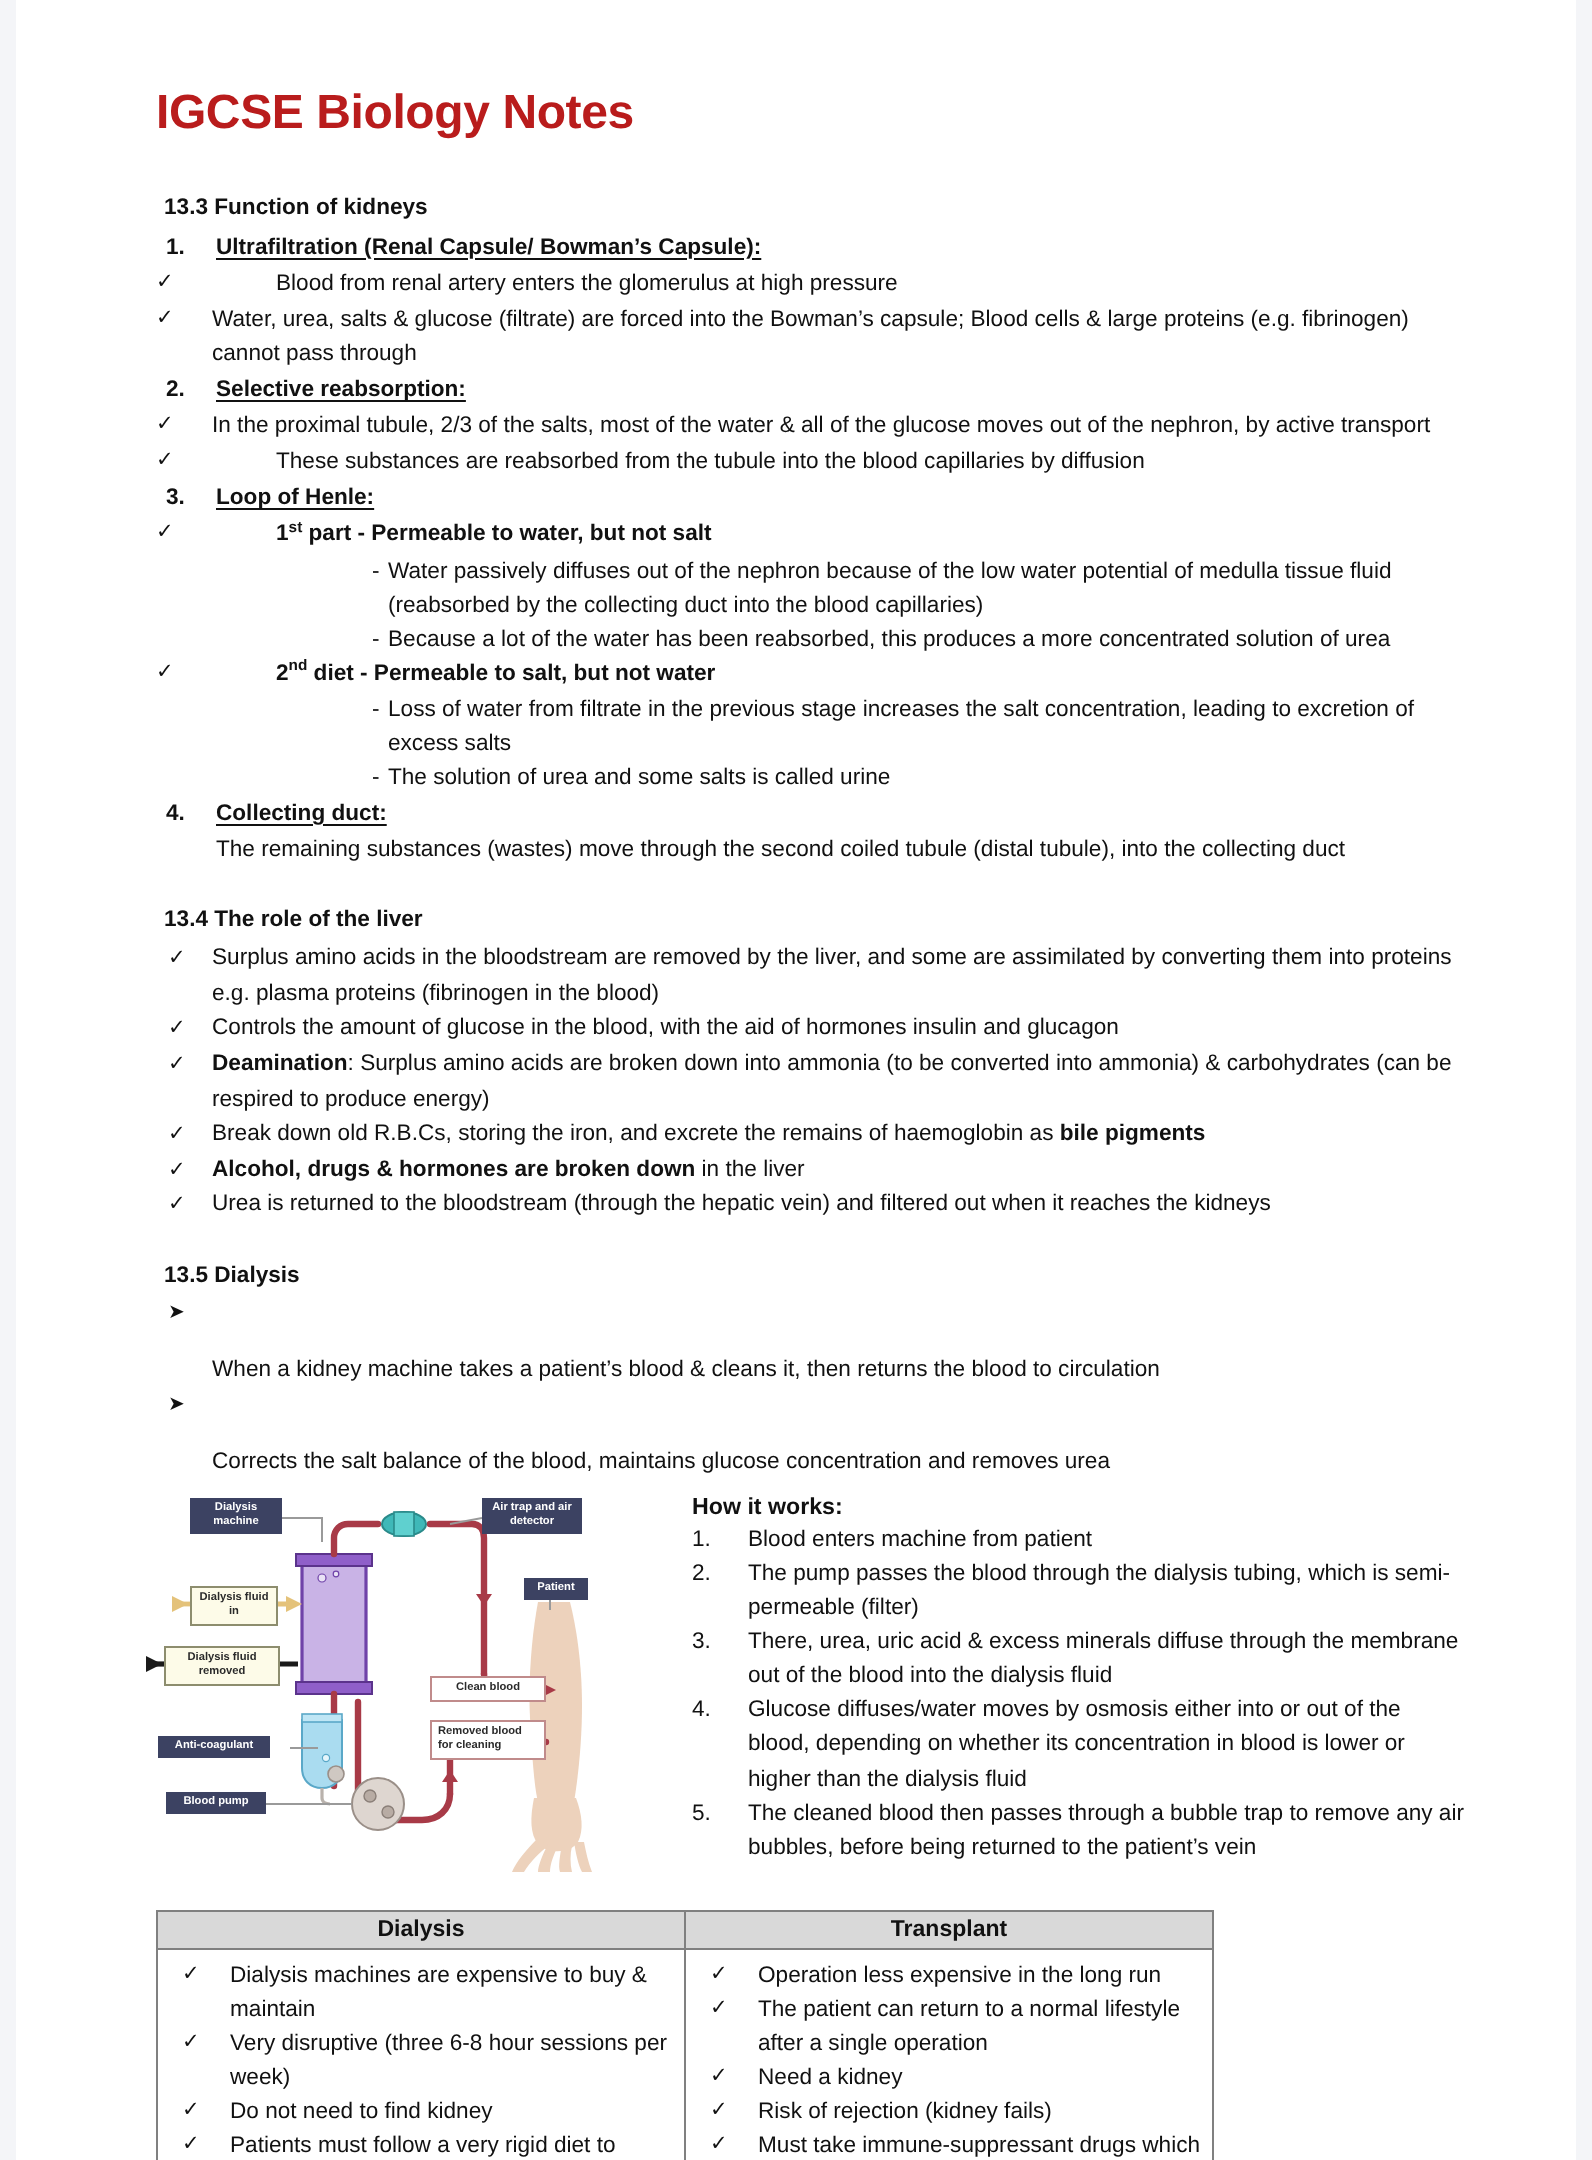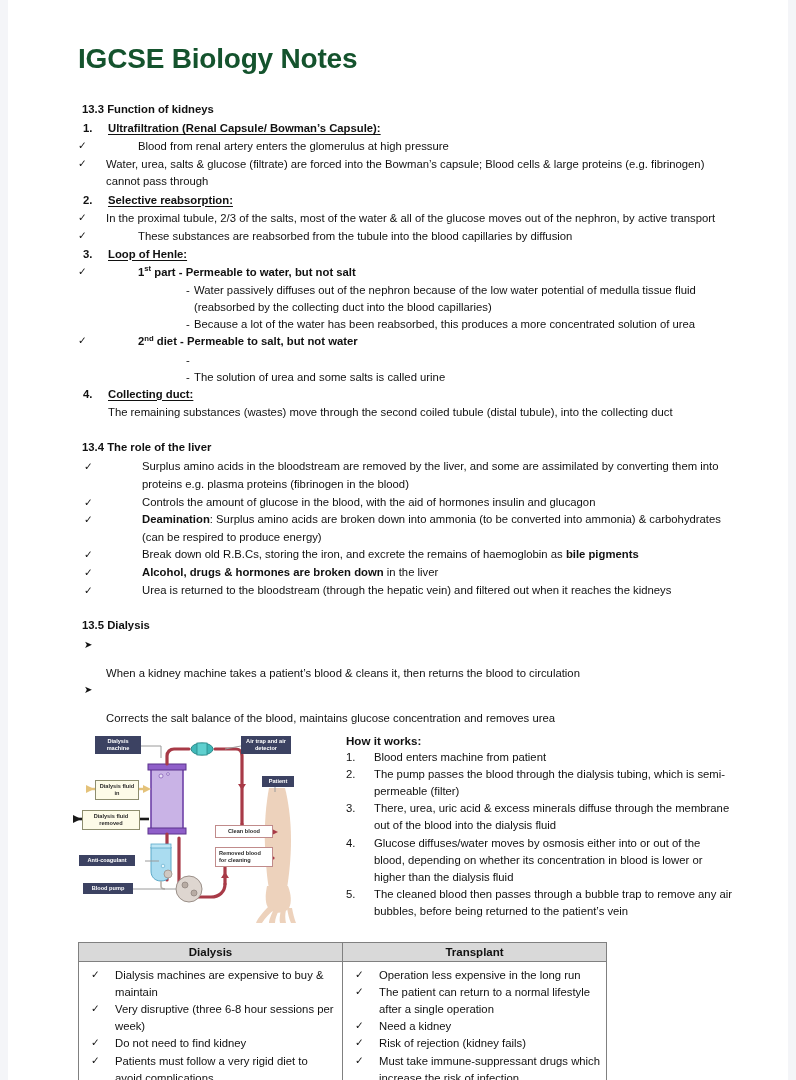--- a/index.html
+++ b/index.html
@@ -23,23 +23,23 @@
     box-sizing: border-box;
   }
   .content {
     position: absolute;
     left: 70px;
     top: 44px;
     width: 656px;
   }
   
   .doc-title {
-    font-size: 28px;
-    font-weight: bold;
-    color: #14532d;
+    font-size: 24px;
+    font-weight: bold;
+    color: #b91c1c;
     letter-spacing: -0.2px;
     margin: 0 0 26px 0;
     line-height: 1.1;
   }
   
   .sec-head {
     font-size: 11.3px;
     font-weight: bold;
     color: #111;
     margin: 0 0 3px 4px;
@@ -102,21 +102,21 @@
     padding-left: 30px;
   }
   
   .liver-row {
     display: flex;
     font-size: 11.3px;
     line-height: 1.56;
     color: #111;
   }
   .liver-mark { width: 28px; flex: none; font-size: 10.5px; padding-left: 6px; box-sizing: border-box;}
-  .liver-text { flex: 1; margin-left: 36px; }
+  .liver-text { flex: 1; }
   b.st { font-weight: bold; }
   
   .arrow-row {
     display: flex;
     font-size: 11.3px;
     line-height: 1.56;
     color: #111;
   }
   .arrow-mark {
     width: 28px; flex: none; padding-left: 6px;
@@ -255,20 +255,21 @@
       <span class="dash-mark">-</span>
       <span class="dash-text">Because a lot of the water has been reabsorbed, this produces a more concentrated solution of urea</span>
     </div>
 
     <div class="tick-row">
       <span class="tick-mark">✓</span>
       <span class="tick-text"><b class="st"><span>2</span><sup>nd</sup></b><b class="st"> diet - Permeable to salt, but not water</b></span>
     </div>
     <div class="dash-row">
       <span class="dash-mark">-</span>
+      <span class="dash-text">Loss of water from filtrate in the previous stage increases the salt concentration, leading to excretion of excess salts</span>
     </div>
     <div class="dash-row">
       <span class="dash-mark">-</span>
       <span class="dash-text">The solution of urea and some salts is called urine</span>
     </div>
 
     <div class="num-item">
       <span class="num-marker">4.</span>
       <span class="num-label">Collecting duct:</span>
     </div>

